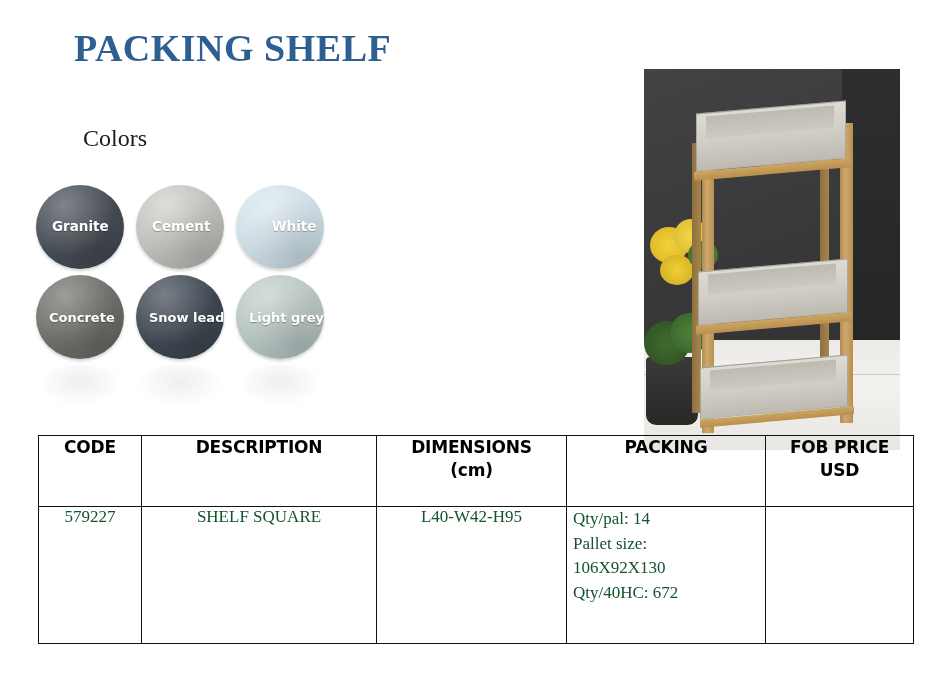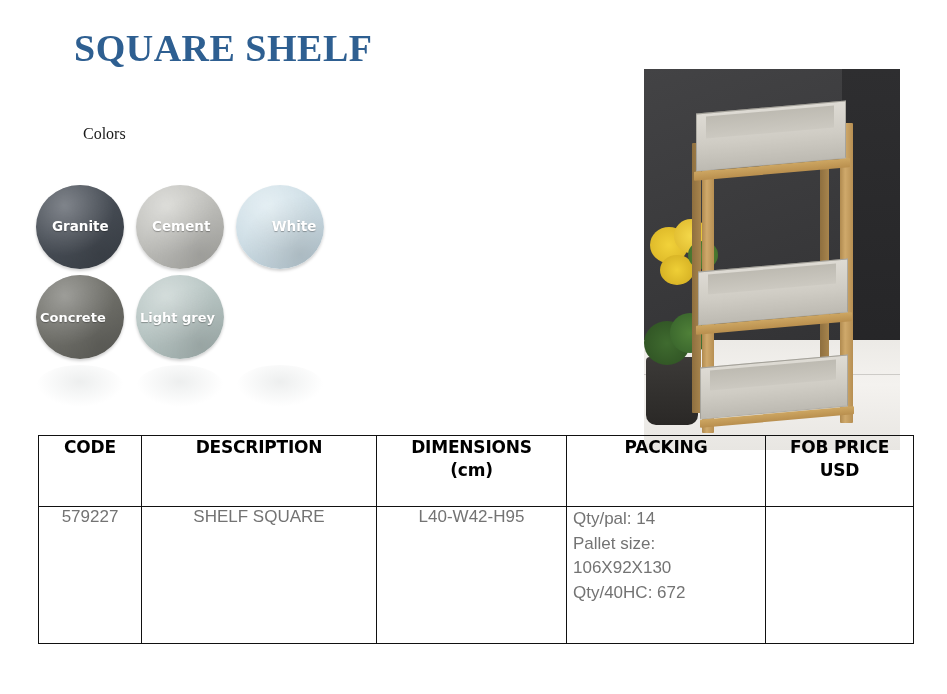--- a/index.html
+++ b/index.html
@@ -27,21 +27,21 @@
     color: #2e5f91;
     white-space: nowrap;
   }
 
   
   .colors-heading {
     position: absolute;
     left: 83px;
     top: 125px;
     font-family: "Liberation Serif", serif;
-    font-size: 16px;
+    font-size: 24px;
     color: #1a1a1a;
   }
 
   .swatch-grid {
     position: absolute;
     left: 36px;
     top: 185px;
     width: 320px;
   }
   .swatch-row {
@@ -77,21 +77,21 @@
     z-index: 2;
     color: #ffffff;
     font-family: "DejaVu Sans", sans-serif;
     font-weight: bold;
     font-size: 13.5px;
     line-height: 1;
     padding-left: 16px;
     text-shadow: 0 1px 1px rgba(0,0,0,0.30);
     white-space: nowrap;
   }
-  .swatch-label.tight { padding-left: 4px; font-size: 13px; }
+  .swatch-label.tight { padding-left: 13px; font-size: 13px; }
 
   .ghost-row {
     display: flex;
     gap: 12px;
     margin-top: 6px;
   }
   .ghost {
     width: 88px;
     height: 42px;
     border-radius: 50%;
@@ -192,61 +192,64 @@
     font-weight: bold;
     font-size: 17px;
     line-height: 1.35;
     color: #000000;
     letter-spacing: -0.2px;
   }
   .td-cell {
     height: 136px;
     text-align: center;
     vertical-align: top;
-    font-family: Liberation Sans, sans-serif;
+    font-family: Liberation Serif, serif;
     font-size: 17px;
-    color: #737373;
+    color: #14532d;
     padding-top: 14px;
   }
   .td-cell.packing {
     text-align: left;
     padding-left: 6px;
     line-height: 1.45;
     white-space: pre-line;
   }
   .col-code    { width: 102px; }
   .col-desc    { width: 234px; }
   .col-dim     { width: 189px; }
   .col-packing { width: 198px; }
   .col-fob     { width: 147px; }
 </style>
 </head>
 <body>
 
-<div class="page-title">SQUARE SHELF</div>
+<div class="page-title">PACKING SHELF</div>
 
 <div class="colors-heading">Colors</div>
 
 <div class="swatch-grid">
 
   <div class="swatch-row">
     <div class="swatch" style="background:radial-gradient(circle at 35% 28%, #545a63, #454b53 60%, #3b4149 100%);">
       <span class="swatch-label">Granite</span>
     </div>
     <div class="swatch" style="background:radial-gradient(circle at 38% 26%, #d2d2cd, #bdbdb9 58%, #a9a9a4 100%);">
       <span class="swatch-label">Cement</span>
     </div>
     <div class="swatch" style="background:radial-gradient(circle at 40% 26%, #dceaf0, #ccdce4 60%, #bacdd8 100%);justify-content:center;">
       <span class="swatch-label" style="padding-left:28px;">White</span>
     </div>
   </div>
 
   <div class="swatch-row">
     <div class="swatch" style="background:radial-gradient(circle at 36% 28%, #7c7c76, #6e6e68 58%, #5d5d58 100%);">
       <span class="swatch-label tight">Concrete</span>
+    </div>
+    <div class="swatch" style="background:radial-gradient(circle at 36% 26%, #4a535e, #3f4852 58%, #343c45 100%);">
+      <span class="swatch-label tight">Snow lead</span>
     </div>
     <div class="swatch" style="background:radial-gradient(circle at 40% 28%, #c6d2d0, #b6c4c2 58%, #a4b3b1 100%);">
       <span class="swatch-label tight">Light grey</span>
     </div>
   </div>
 
   <div class="ghost-row">
     <div class="ghost"></div>
     <div class="ghost"></div>
     <div class="ghost"></div>

